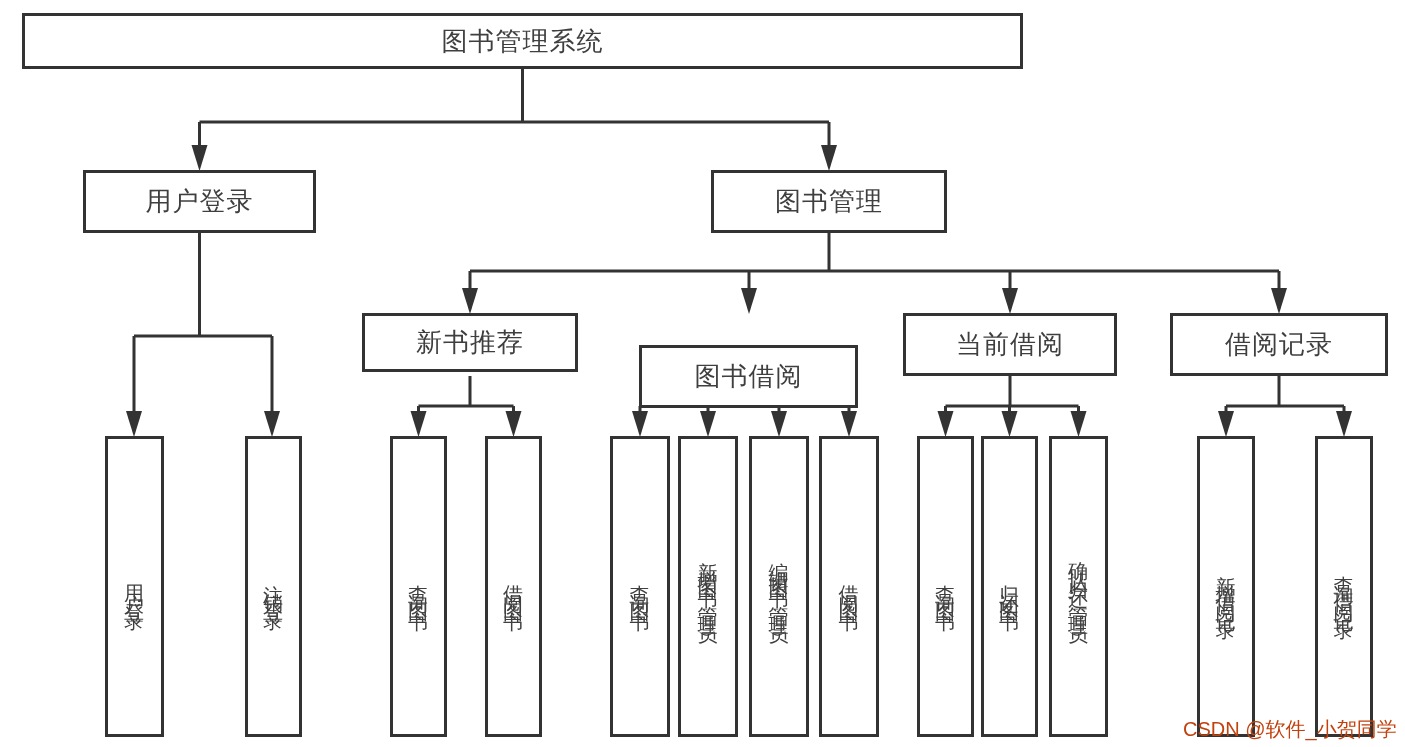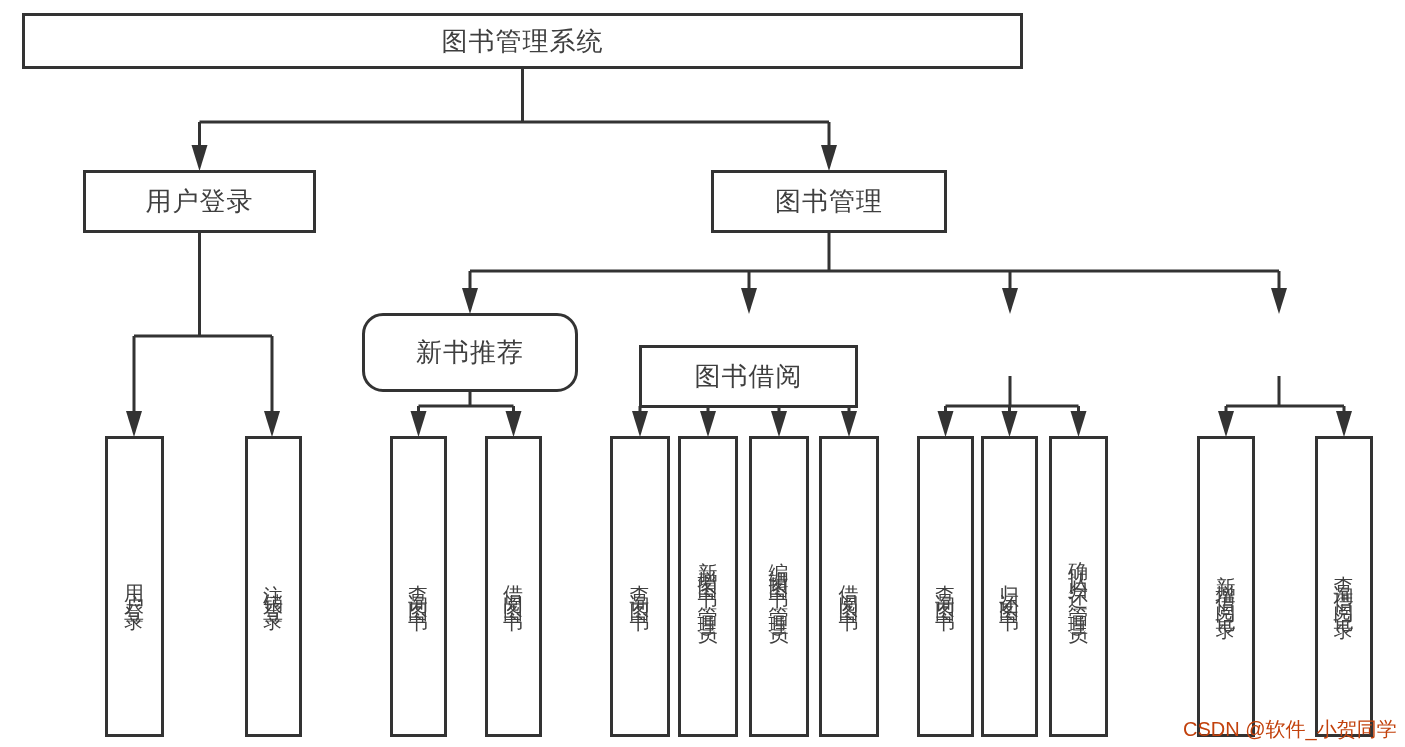--- a/index.html
+++ b/index.html
@@ -91,22 +91,24 @@
       <polygon points="1218,411 1234,411 1226,437"></polygon>
       <polygon points="1336,411 1352,411 1344,437"></polygon>
     </g>
   </svg>
 
   <div class="node h" style="left:22px; top:13px; width:1001px; height:56px;">图书管理系统</div>
 
   <div class="node h" style="left:83px; top:170px; width:233px; height:63px;">用户登录</div>
   <div class="node h" style="left:711px; top:170px; width:236px; height:63px;">图书管理</div>
 
-  <div class="node h" style="left:362px; top:313px; width:216px; height:79px;border-radius:21px;">新书推荐</div>
+  <div class="node h" style="left:362px; top:313px; width:216px; height:59px;">新书推荐</div>
   <div class="node h" style="left:639px; top:313px; width:219px; height:63px;margin-top:32px;">图书借阅</div>
+  <div class="node h" style="left:903px; top:313px; width:214px; height:63px;">当前借阅</div>
+  <div class="node h" style="left:1170px; top:313px; width:218px; height:63px;">借阅记录</div>
 
   <div class="node v" style="left:105px; top:436px; width:59px; height:301px;">
     <span>用户登录</span>
   </div>
   <div class="node v" style="left:245px; top:436px; width:57px; height:301px;">
     <span>注销登录</span>
   </div>
 
   <div class="node v" style="left:390px; top:436px; width:57px; height:301px;">
     <span>查询图书</span>

